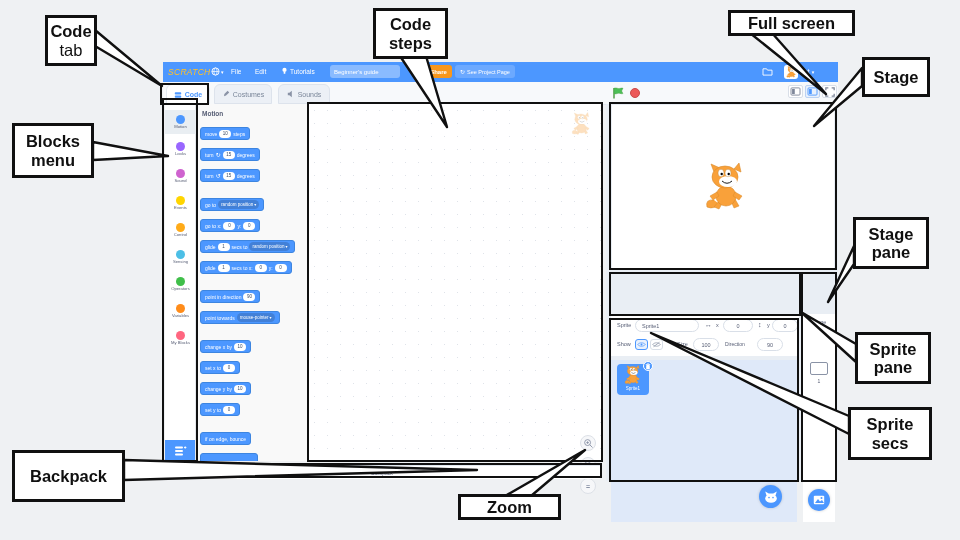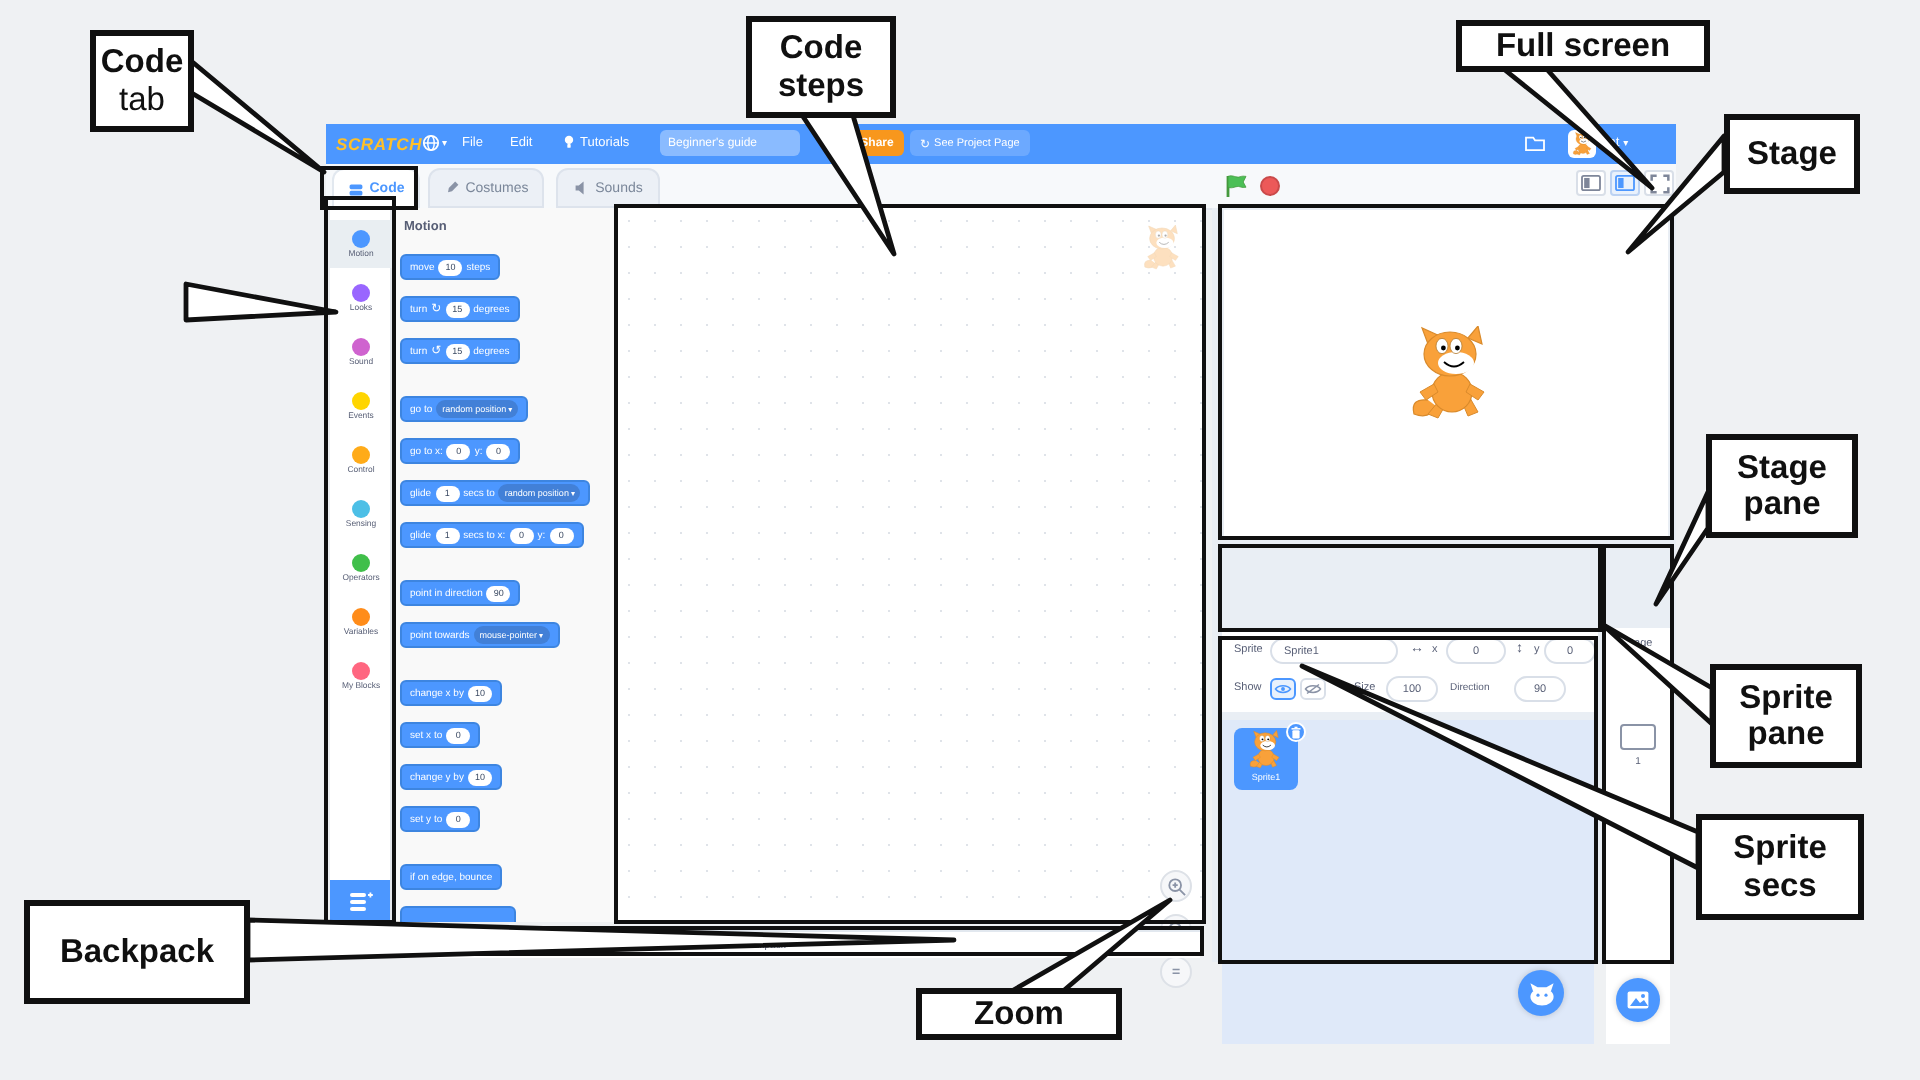--- a/index.html
+++ b/index.html
@@ -2,21 +2,21 @@
 <html><head>
 <meta charset="utf-8">
 <style>
   html,body{margin:0;padding:0;}
   body{font-family:"Liberation Sans",sans-serif;background:#eff1f3;}
   #canvas{position:relative;width:960px;height:540px;background:#eff1f3;overflow:hidden;}
   #scratch-ui{position:absolute;left:163px;top:62px;width:675px;height:420px;}
   
   #menubar{position:absolute;left:0;top:0;width:675px;height:20px;background:#4C97FF;display:flex;align-items:center;}
   .mb-item{position:absolute;color:#fff;font-size:6.5px;white-space:nowrap;}
-  #logo{left:5px;top:5px;font-weight:bold;font-style:italic;font-size:8.5px;color:#FFC028;letter-spacing:.3px;}
+  #logo{left:5px;top:5px;font-weight:normal;font-style:italic;font-size:8.5px;color:#FFC028;letter-spacing:.3px;}
   #globe-btn{left:48px;top:5px;display:flex;align-items:center;gap:1px;}
   #file-btn{left:68px;top:6px;}
   #edit-btn{left:92px;top:6px;}
   #tutorials-btn{left:118px;top:5px;display:flex;align-items:center;gap:2px;}
   #project-name{left:167px;top:3px;width:70px;height:13px;background:rgba(255,255,255,.35);border-radius:3px;font-size:6px;color:#fff;display:flex;align-items:center;padding-left:4px;box-sizing:border-box;}
   #share-btn{left:262px;top:3px;width:27px;height:13px;background:#F8971D;border-radius:3px;font-size:6px;font-weight:bold;display:flex;align-items:center;justify-content:center;color:#fff;}
   #see-page-btn{left:292px;top:3px;height:13px;background:rgba(255,255,255,.18);border-radius:3px;font-size:5.5px;display:flex;align-items:center;gap:2px;padding:0 5px;color:#fff;}
   #folder-btn{left:599px;top:5px;}
   #avatar{left:621px;top:3px;width:14px;height:14px;background:#fff;border-radius:3px;overflow:hidden;display:flex;align-items:center;justify-content:center;}
   #username{left:638px;top:6px;font-size:6.5px;display:flex;gap:2px;align-items:center;}
@@ -508,20 +508,24 @@
       <polygon points="849,416 849,434 651,333"></polygon>
       <polygon points="124,460 124,480 477,470"></polygon>
       <polygon points="505,496 531,496 585,450"></polygon>
     </g>
   </svg>
 
   <div class="callout" id="co-code-tab">
       <div class="co-l1">Code</div>
       <div class="co-l2">tab</div>
     </div>
+  <div class="callout" id="co-blocks-menu">
+      <div class="co-l1">Blocks</div>
+      <div class="co-l2">menu</div>
+    </div>
   <div class="callout" id="co-code-area">
       <div class="co-l1">Code</div>
       <div class="co-l2">steps</div>
     </div>
   <div class="callout" id="co-full-screen">
       <div class="co-l1">Full screen</div>
     </div>
   <div class="callout" id="co-stage">
       <div class="co-l1">Stage</div>
     </div>

